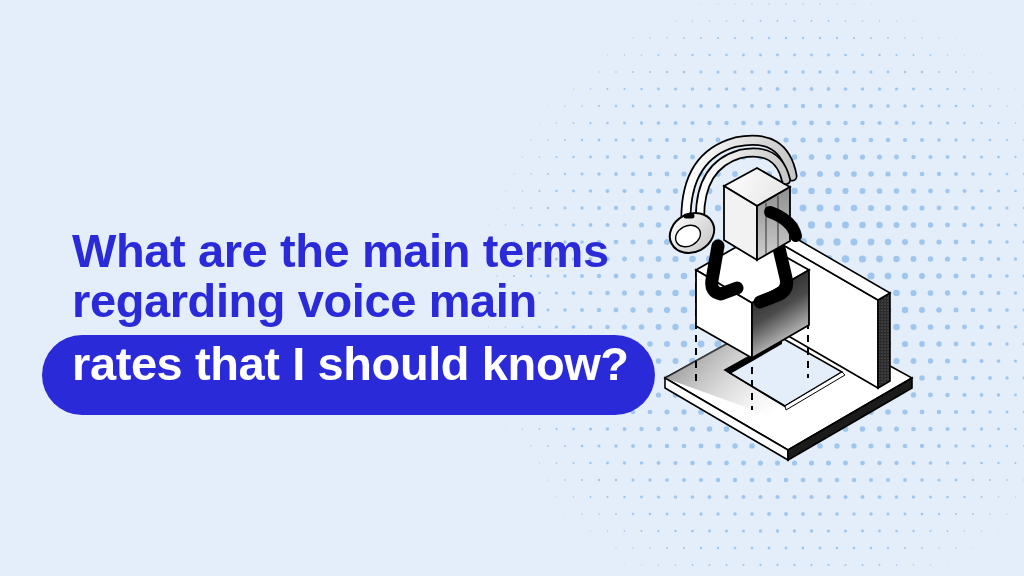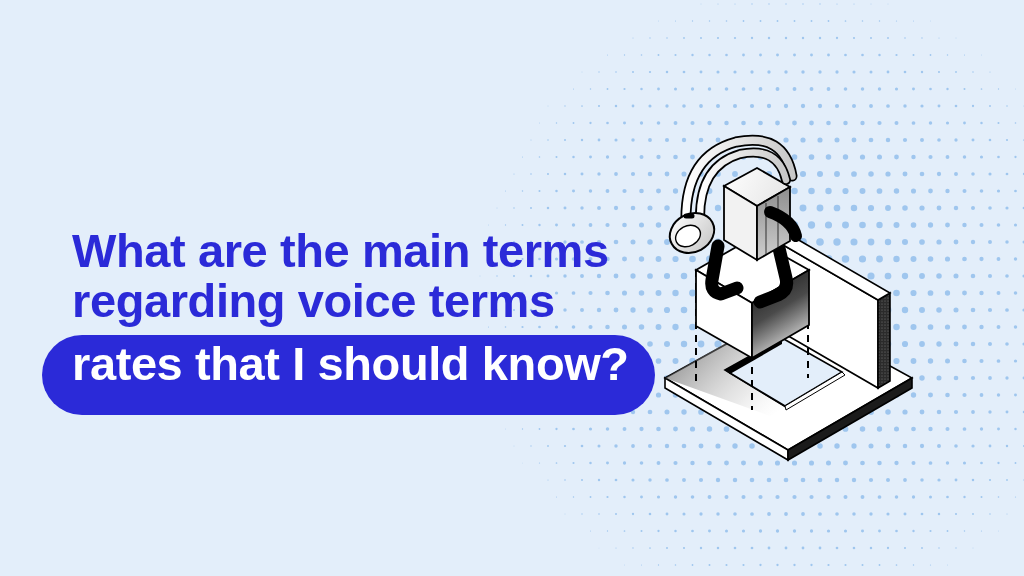--- a/index.html
+++ b/index.html
@@ -1225,19 +1225,19 @@
       <ellipse cx="72" cy="113" rx="23" ry="19" transform="rotate(-28 72 113)" fill="url(#gradEarcup)" stroke="#000000" stroke-width="2"></ellipse>
       <ellipse cx="68" cy="116" rx="13" ry="10" transform="rotate(-28 68 116)" fill="#ffffff" stroke="#000000" stroke-width="1.4"></ellipse>
 
       <path d="M 66 96 L 72 96" stroke="#000000" stroke-width="5" stroke-linecap="round"></path>
     </g>
 
   </svg>
 
   <div id="headline-block">
     <div class="headline-line">What are the main terms</div>
-    <div class="headline-line">regarding voice terms</div>
+    <div class="headline-line">regarding voice main</div>
     <div id="headline-pill">
       <div class="headline-line">rates that I should know?</div>
     </div>
   </div>
 
 </div>
 
 </body></html>

